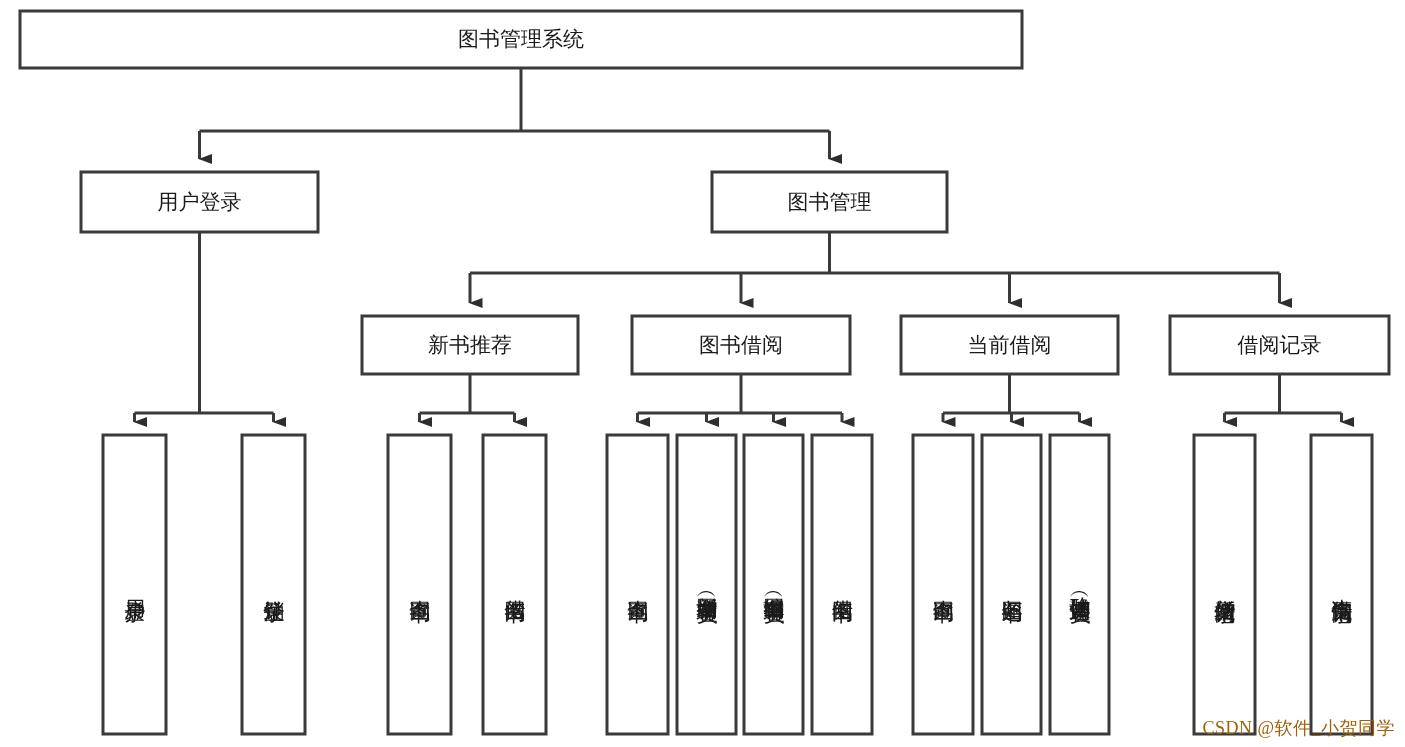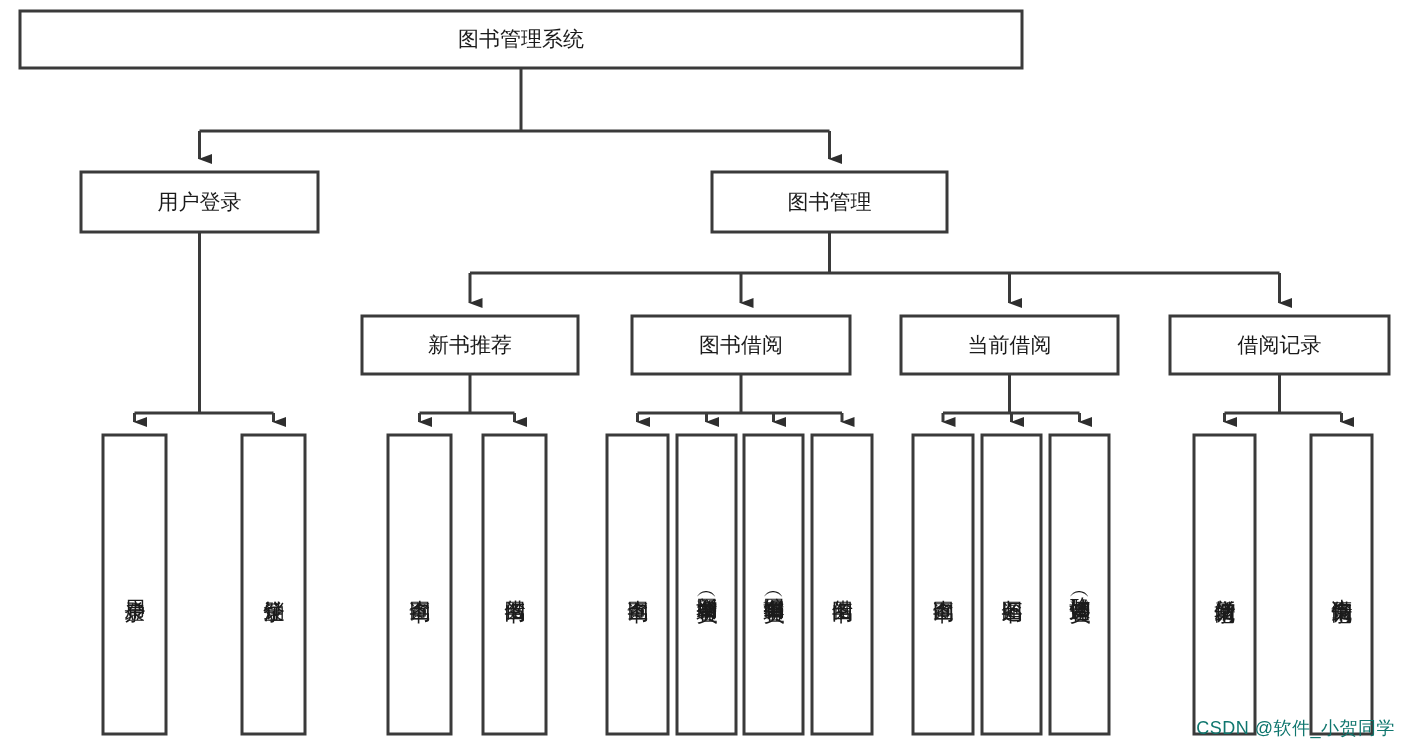--- a/index.html
+++ b/index.html
@@ -11,22 +11,22 @@
   svg#diagram{position:absolute;left:0;top:0;width:1405px;height:747px;display:block;}
   .nodebox{fill:#ffffff;stroke:#3a3a3a;stroke-width:3;}
   .connector{stroke:#3a3a3a;stroke-width:3;fill:none;}
   .arrowhead{fill:#2e2e2e;stroke:none;}
   .nodelabel{
     font-family:"Liberation Sans","DejaVu Sans",sans-serif;
     fill:#1b1b1b;font-size:21px;text-anchor:middle;dominant-baseline:middle;
   }
   .watermark{
     position:absolute;right:10px;bottom:6px;
-    font-family:Liberation Sans, sans-serif;
-    font-size:18px;color:#0f766e;white-space:nowrap;letter-spacing:.5px;
+    font-family:Liberation Serif, serif;
+    font-size:18px;color:#a16207;white-space:nowrap;letter-spacing:.5px;
   }
   .vtextwrap{
     position:absolute;display:flex;align-items:center;justify-content:center;
     writing-mode:vertical-rl;text-orientation:upright;
     font-size:21px;line-height:1.18;color:#1b1b1b;letter-spacing:1px;
     font-family:"Liberation Sans","DejaVu Sans",sans-serif;
     pointer-events:none;
   }
 </style>
 </head>

